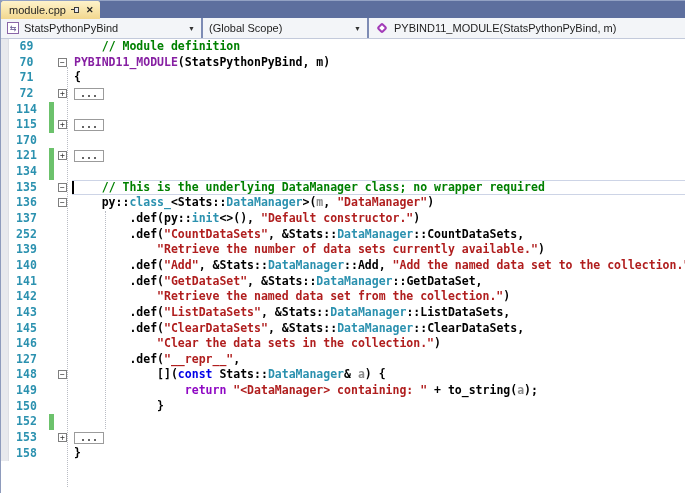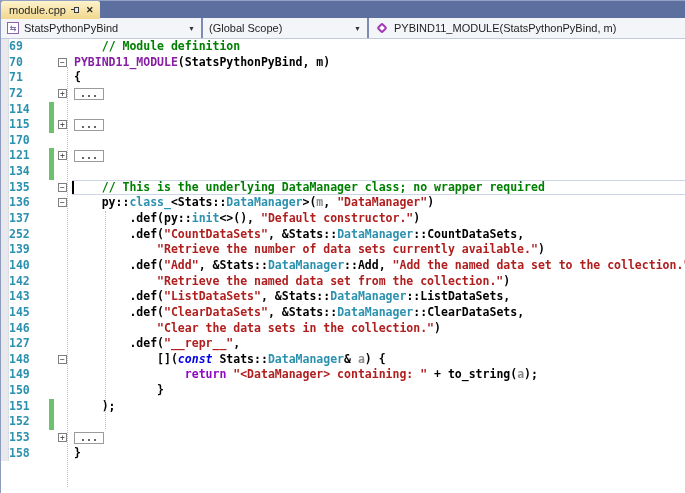--- a/index.html
+++ b/index.html
@@ -27,34 +27,34 @@
   .dd-arrow { margin-left:auto; font-size:7px; color:#333; }
   .proj-icon { width:12px; height:12px; border:1px solid #8A66A8; background:#fff;
                font-size:8px; line-height:11px; text-align:center; color:#5B4B8A; }
   .method-icon { width:8px; height:8px; border:2px solid #A23BB8; border-radius:2px;
                  background:#fff; transform:rotate(45deg); margin:0 3px; }
   
   .editor { position:relative; height:454px; background:#fff;
             font-family:"DejaVu Sans Mono", monospace; font-size:11.5px; font-weight:bold; }
   .row { display:flex; height:15.65px; line-height:15.65px; white-space:pre; }
   .ind { width:8px; background:#E8E9ED; border-right:1px solid #DDDEE3; flex:none; }
-  .num { width:40px; flex:none; text-align:left; padding-right:5px; color:#2B91AF; }
+  .num { width:40px; flex:none; text-align:center; padding-right:5px; color:#2B91AF; }
   .chg { width:5px; flex:none; }
   .chg.on { background:#6CC26C; }
   .foldcol { width:18px; flex:none; position:relative; }
   .foldbox { position:absolute; left:4px; top:3px; width:9px; height:9px; background:#fff;
              border:1px solid #7F7F7F; font-size:8px; line-height:7px; text-align:center;
              color:#333; font-weight:normal; }
   .txt { flex:1; position:relative; padding-left:2px; }
   .row.cur .txt { border-top:1px solid #CDD4E6; border-bottom:1px solid #CDD4E6; line-height:13.6px; }
   .caret { position:absolute; left:0; top:0; width:2px; height:100%; background:#000; }
   .ellipsisbox { display:inline-block; border:1px solid #9B9B9B; padding:0 5px; height:12px;
                  line-height:10px; margin-top:1px; color:#444; font-size:10px; }
   .t-p { color:#000000; } .t-c { color:#008000; } .t-s { color:#B01E1E; }
-  .t-m { color:#861FA2; } .t-t { color:#2B91AF; } .t-k { color:#0000E8;font-style:italic; }
+  .t-m { color:#861FA2; } .t-t { color:#2B91AF; } .t-k { color:#0000E8; }
   .t-r { color:#8F08C4; } .t-a { color:#8A8A8A; }
   .guide { position:absolute; width:0; border-left:1px dotted #B9BCC4; }
 </style>
 </head>
 <body>
 
 <div id="app">
 
   <div class="tabstrip">
     <div class="tab">
@@ -96,27 +96,27 @@
       <div class="row"><div class="ind"></div><div class="num">115</div><div class="chg on"></div><div class="foldcol"><span class="foldbox">+</span></div><div class="txt"><span class="ellipsisbox">...</span></div></div>
       <div class="row"><div class="ind"></div><div class="num">170</div><div class="chg"></div><div class="foldcol"></div><div class="txt"></div></div>
       <div class="row"><div class="ind"></div><div class="num">121</div><div class="chg on"></div><div class="foldcol"><span class="foldbox">+</span></div><div class="txt"><span class="ellipsisbox">...</span></div></div>
       <div class="row"><div class="ind"></div><div class="num">134</div><div class="chg on"></div><div class="foldcol"></div><div class="txt"></div></div>
       <div class="row cur"><div class="ind"></div><div class="num">135</div><div class="chg"></div><div class="foldcol"><span class="foldbox">−</span></div><div class="txt"><span class="caret"></span><span class="t-p">    </span><span class="t-c">// This is the underlying DataManager class; no wrapper required</span></div></div>
       <div class="row"><div class="ind"></div><div class="num">136</div><div class="chg"></div><div class="foldcol"><span class="foldbox">−</span></div><div class="txt"><span class="t-p">    py::</span><span class="t-t">class_</span><span class="t-p">&lt;Stats::</span><span class="t-t">DataManager</span><span class="t-p">&gt;(</span><span class="t-a">m</span><span class="t-p">, </span><span class="t-s">"DataManager"</span><span class="t-p">)</span></div></div>
       <div class="row"><div class="ind"></div><div class="num">137</div><div class="chg"></div><div class="foldcol"></div><div class="txt"><span class="t-p">        .def(py::</span><span class="t-t">init</span><span class="t-p">&lt;&gt;(), </span><span class="t-s">"Default constructor."</span><span class="t-p">)</span></div></div>
       <div class="row"><div class="ind"></div><div class="num">252</div><div class="chg"></div><div class="foldcol"></div><div class="txt"><span class="t-p">        .def(</span><span class="t-s">"CountDataSets"</span><span class="t-p">, &amp;Stats::</span><span class="t-t">DataManager</span><span class="t-p">::CountDataSets,</span></div></div>
       <div class="row"><div class="ind"></div><div class="num">139</div><div class="chg"></div><div class="foldcol"></div><div class="txt"><span class="t-p">            </span><span class="t-s">"Retrieve the number of data sets currently available."</span><span class="t-p">)</span></div></div>
       <div class="row"><div class="ind"></div><div class="num">140</div><div class="chg"></div><div class="foldcol"></div><div class="txt"><span class="t-p">        .def(</span><span class="t-s">"Add"</span><span class="t-p">, &amp;Stats::</span><span class="t-t">DataManager</span><span class="t-p">::Add, </span><span class="t-s">"Add the named data set to the collection."</span></div></div>
+      <div class="row"><div class="ind"></div><div class="num">141</div><div class="chg"></div><div class="foldcol"></div><div class="txt"><span class="t-p">        .def(</span><span class="t-s">"GetDataSet"</span><span class="t-p">, &amp;Stats::</span><span class="t-t">DataManager</span><span class="t-p">::GetDataSet,</span></div></div>
       <div class="row"><div class="ind"></div><div class="num">142</div><div class="chg"></div><div class="foldcol"></div><div class="txt"><span class="t-p">            </span><span class="t-s">"Retrieve the named data set from the collection."</span><span class="t-p">)</span></div></div>
       <div class="row"><div class="ind"></div><div class="num">143</div><div class="chg"></div><div class="foldcol"></div><div class="txt"><span class="t-p">        .def(</span><span class="t-s">"ListDataSets"</span><span class="t-p">, &amp;Stats::</span><span class="t-t">DataManager</span><span class="t-p">::ListDataSets,</span></div></div>
       <div class="row"><div class="ind"></div><div class="num">145</div><div class="chg"></div><div class="foldcol"></div><div class="txt"><span class="t-p">        .def(</span><span class="t-s">"ClearDataSets"</span><span class="t-p">, &amp;Stats::</span><span class="t-t">DataManager</span><span class="t-p">::ClearDataSets,</span></div></div>
       <div class="row"><div class="ind"></div><div class="num">146</div><div class="chg"></div><div class="foldcol"></div><div class="txt"><span class="t-p">            </span><span class="t-s">"Clear the data sets in the collection."</span><span class="t-p">)</span></div></div>
       <div class="row"><div class="ind"></div><div class="num">127</div><div class="chg"></div><div class="foldcol"></div><div class="txt"><span class="t-p">        .def(</span><span class="t-s">"__repr__"</span><span class="t-p">,</span></div></div>
       <div class="row"><div class="ind"></div><div class="num">148</div><div class="chg"></div><div class="foldcol"><span class="foldbox">−</span></div><div class="txt"><span class="t-p">            [](</span><span class="t-k">const</span><span class="t-p"> Stats::</span><span class="t-t">DataManager</span><span class="t-p">&amp; </span><span class="t-a">a</span><span class="t-p">) {</span></div></div>
       <div class="row"><div class="ind"></div><div class="num">149</div><div class="chg"></div><div class="foldcol"></div><div class="txt"><span class="t-p">                </span><span class="t-r">return</span><span class="t-p"> </span><span class="t-s">"&lt;DataManager&gt; containing: "</span><span class="t-p"> + to_string(</span><span class="t-a">a</span><span class="t-p">);</span></div></div>
       <div class="row"><div class="ind"></div><div class="num">150</div><div class="chg"></div><div class="foldcol"></div><div class="txt"><span class="t-p">            }</span></div></div>
-      <div class="row"><div class="ind"></div><div class="num">151</div><div class="chg on"></div><div class="foldcol"></div><div class="txt"><span class="t-p">    );</span></div></div>
       <div class="row"><div class="ind"></div><div class="num">152</div><div class="chg on"></div><div class="foldcol"></div><div class="txt"></div></div>
       <div class="row"><div class="ind"></div><div class="num">153</div><div class="chg"></div><div class="foldcol"><span class="foldbox">+</span></div><div class="txt"><span class="ellipsisbox">...</span></div></div>
       <div class="row"><div class="ind"></div><div class="num">158</div><div class="chg"></div><div class="foldcol"></div><div class="txt"><span class="t-p">}</span></div></div>
     </div>
 
 </div>
 
 </body></html>

